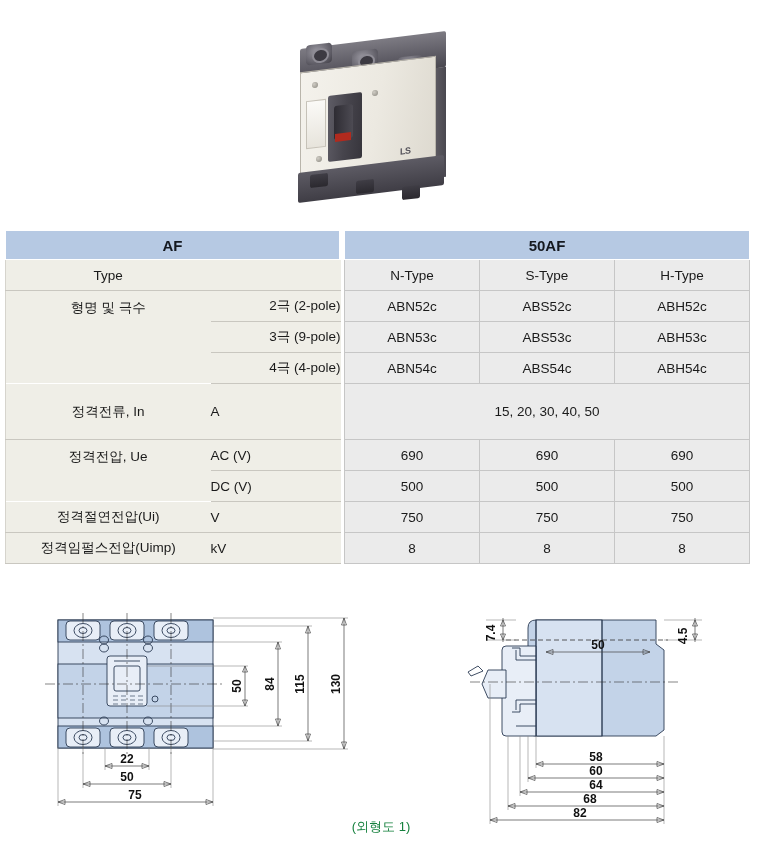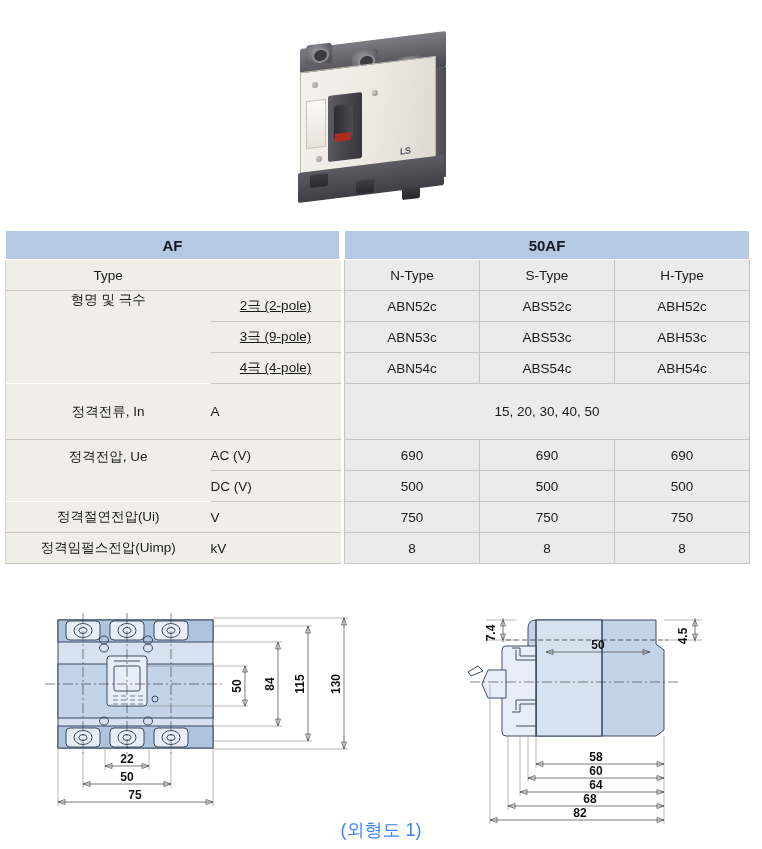--- a/index.html
+++ b/index.html
@@ -161,24 +161,23 @@
     text-align: center;
   }
   .lbl-noline { border-bottom: none; }
   .unit {
     background: #efeee7;
     border-bottom: 1px solid #c9c7c0;
     padding-left: 8px;
     white-space: nowrap;
   }
   .unit-right {
-    text-align: center;
+    text-align: right;
     padding-right: 14px;
     padding-left: 0;
-    text-decoration: underline;
   }
   .unit-topline { border-top: 1px solid #ffffff; }
   .gap {
     background: #ffffff;
     width: 4px;
     border: none;
   }
   .val {
     background: #ebebeb;
     text-align: center;
@@ -192,22 +191,22 @@
   #drawings {
     position: absolute;
     left: 0; top: 608px;
     width: 762px; height: 241px;
   }
   #caption {
     position: absolute;
     left: 0; top: 818px;
     width: 762px;
     text-align: center;
-    font-size: 18px;
-    color: #3b82f6;
+    font-size: 13px;
+    color: #15803d;
   }
   .dim-text-b { font-size: 12px; font-weight: bold; font-family: "Liberation Sans", sans-serif; fill: #111; }
   .dl { stroke: #444; stroke-width: 0.7; fill: none; }
   .dl-thin { stroke: #888; stroke-width: 0.6; fill: none; }
   .obj { stroke: #2a3a52; stroke-width: 0.9; fill: none; }
   .objfill-a { fill: #c3d3e8; stroke: #2a3a52; stroke-width: 0.9; }
   .objfill-b { fill: #d7e2f1; stroke: #2a3a52; stroke-width: 0.9; }
   .objfill-c { fill: #aec3de; stroke: #2a3a52; stroke-width: 0.9; }
   .objfill-d { fill: #e8eef7; stroke: #2a3a52; stroke-width: 0.9; }
   .center { stroke: #333; stroke-width: 0.6; stroke-dasharray: 10 3 2 3; fill: none; }
@@ -265,21 +264,21 @@
     <tr class="rowh-md">
       <td class="lbl">Type</td>
       <td class="unit"></td>
       <td class="gap"></td>
       <td class="val">N-Type</td>
       <td class="val">S-Type</td>
       <td class="val">H-Type</td>
     </tr>
 
     <tr class="rowh-md">
-      <td class="lbl lbl-noline" rowspan="3" style="vertical-align:top;">형명 및 극수</td>
+      <td class="lbl lbl-noline" rowspan="3" style="vertical-align:top;padding-top:8px;">형명 및 극수</td>
       <td class="unit unit-right unit-topline">2극 (2-pole)</td>
       <td class="gap"></td>
       <td class="val">ABN52c</td>
       <td class="val">ABS52c</td>
       <td class="val">ABH52c</td>
     </tr>
 
     <tr class="rowh-md">
       <td class="unit unit-right">3극 (9-pole)</td>
       <td class="gap"></td>

